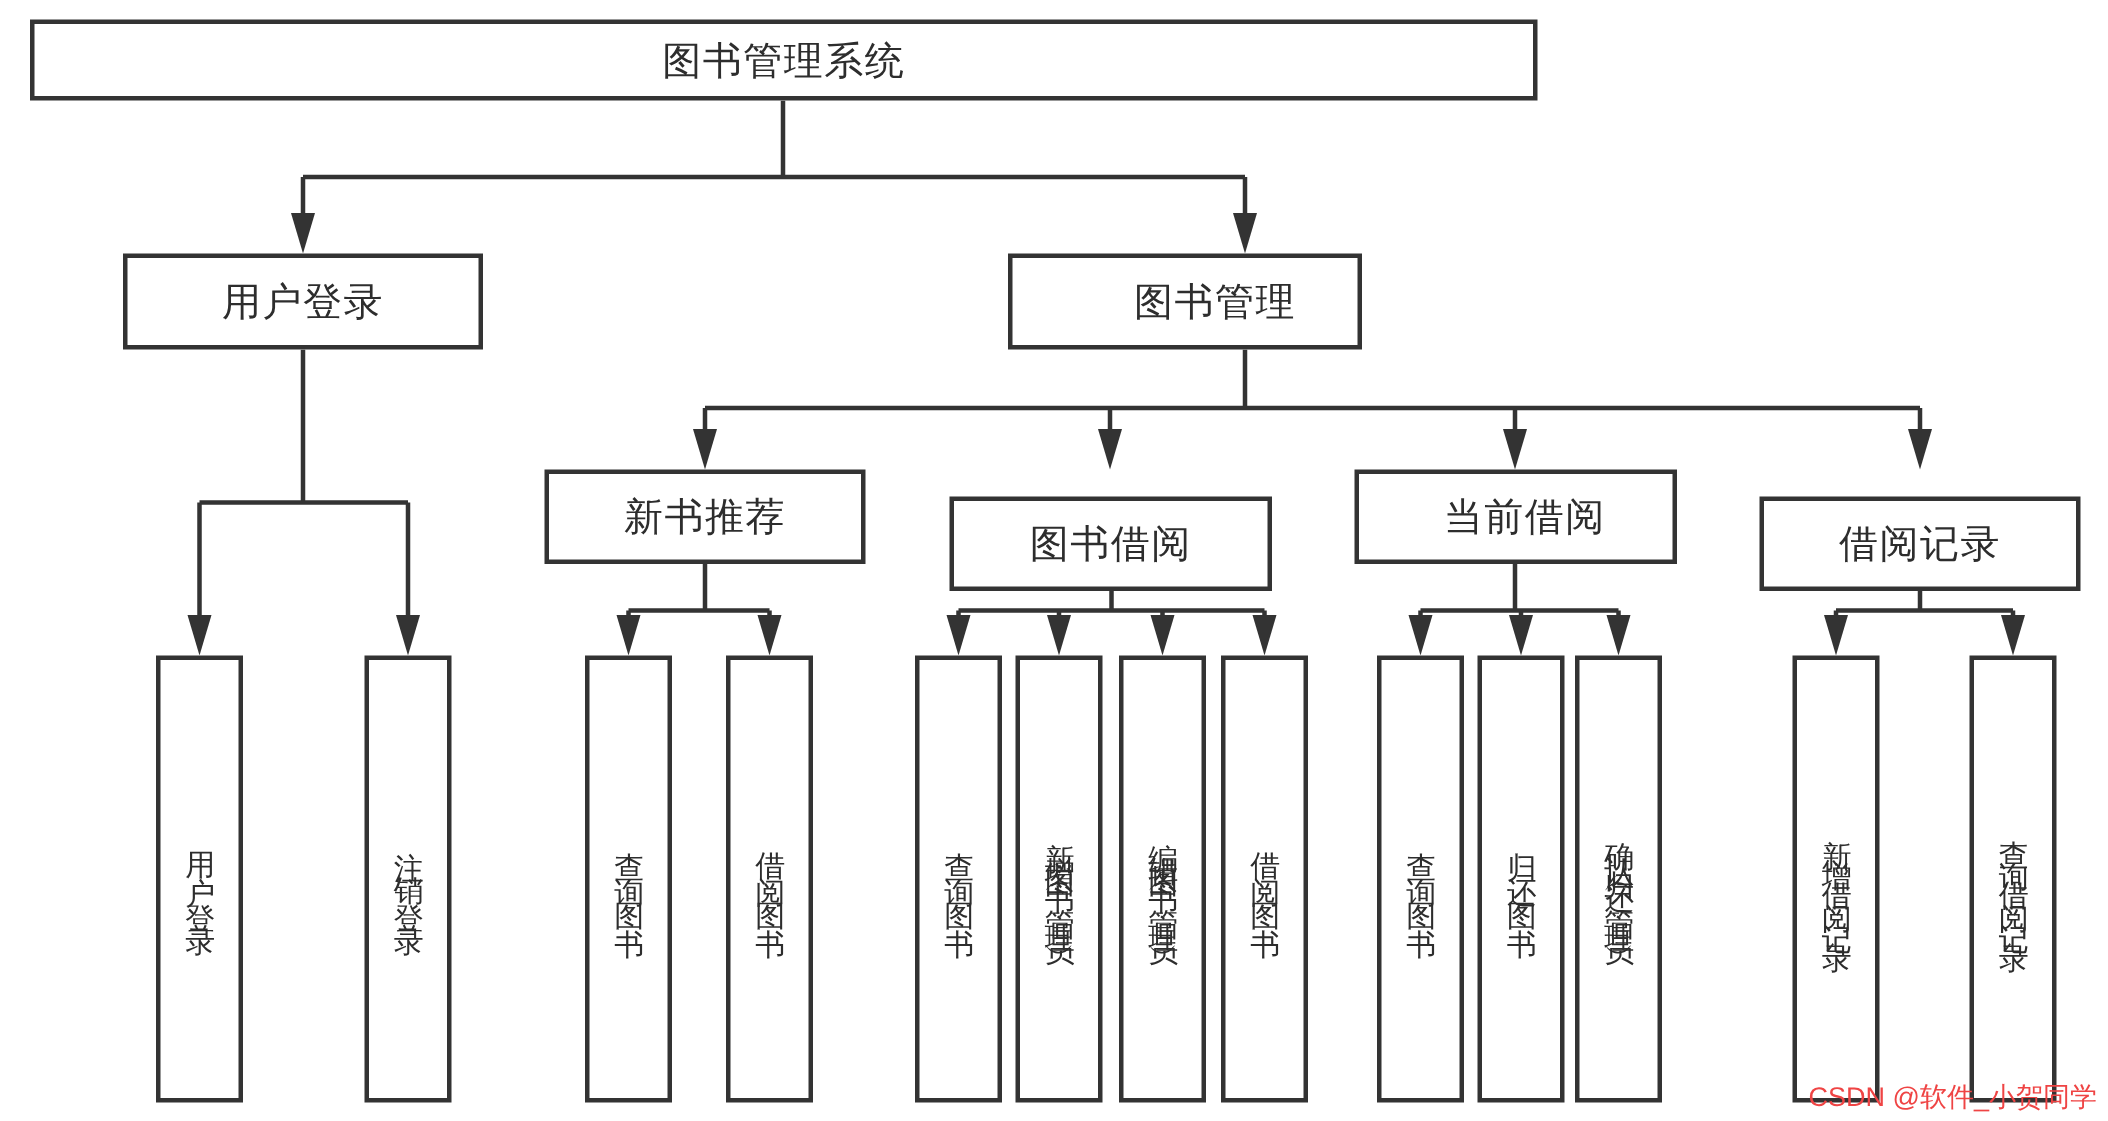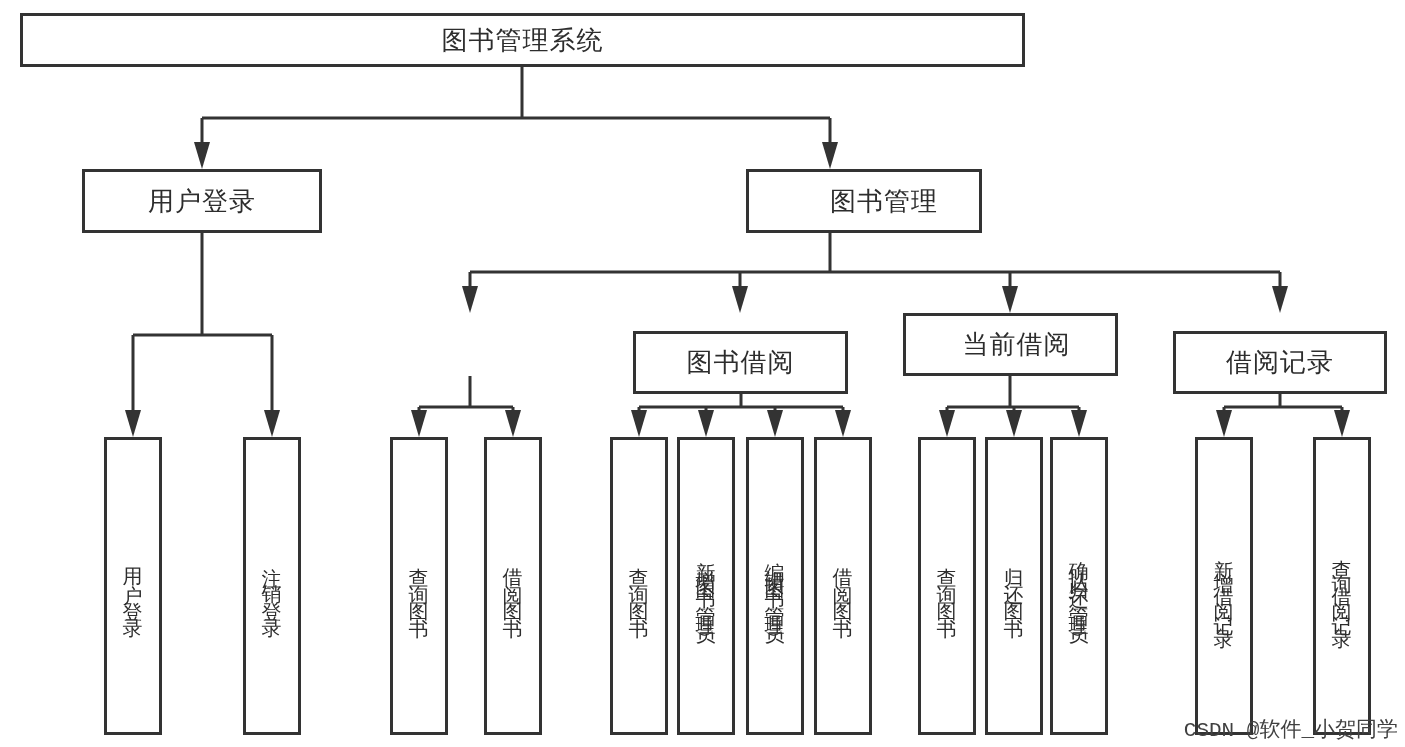--- a/index.html
+++ b/index.html
@@ -16,33 +16,33 @@
   .vlabel{
     writing-mode:vertical-rl;text-orientation:mixed;
     font-size:20px;line-height:1;white-space:nowrap;
   }
   .p4{letter-spacing:17px;}
   .p6{letter-spacing:14px;}
   .p9{letter-spacing:9px;}
   
   .n-root{left:20px;top:13px;width:1005px;height:54px;}
   .n-l2a{left:82px;top:169px;width:240px;height:64px;}
-  .n-l2b{left:746px;top:169px;width:236px;height:64px;padding-left:40px;}
+  .n-l2b{left:672px;top:169px;width:236px;height:64px;padding-left:40px;}
   .n-l3a{left:363px;top:313px;width:214px;height:63px;}
   .n-l3b{left:633px;top:331px;width:215px;height:63px;}
   .n-l3c{left:903px;top:313px;width:215px;height:63px;padding-left:12px;}
   .n-l3d{left:1173px;top:331px;width:214px;height:63px;}
   .leaf{top:437px;width:58px;height:298px;}
   .lf1{left:104px;}  .lf2{left:243px;}  .lf3{left:390px;}  .lf4{left:484px;}
   .lf5{left:610px;}  .lf6{left:677px;}  .lf7{left:746px;}  .lf8{left:814px;}
   .lf9{left:918px;}  .lf10{left:985px;} .lf11{left:1050px;}
   .lf12{left:1195px;}.lf13{left:1313px;}
   .watermark{
     position:absolute;right:7px;bottom:4px;z-index:2;
-    font-size:21px;color:#404040;white-space:nowrap;font-family:Liberation Mono, monospace;
+    font-size:18px;color:#ef4444;white-space:nowrap;
   }
 </style>
 </head>
 <body>
 
 <div class="stage">
 
   <svg class="connectors" width="1405" height="747" viewBox="0 0 1405 747">
 
     <g stroke="#333333" stroke-width="3" fill="#333333">
@@ -97,20 +97,23 @@
     <span class="hlabel">图书管理系统</span>
   </div>
 
   <div class="node n-l2a">
     <span class="hlabel">用户登录</span>
   </div>
   <div class="node n-l2b">
     <span class="hlabel">图书管理</span>
   </div>
 
+  <div class="node n-l3a">
+    <span class="hlabel">新书推荐</span>
+  </div>
   <div class="node n-l3b">
     <span class="hlabel">图书借阅</span>
   </div>
   <div class="node n-l3c">
     <span class="hlabel">当前借阅</span>
   </div>
   <div class="node n-l3d">
     <span class="hlabel">借阅记录</span>
   </div>
 

